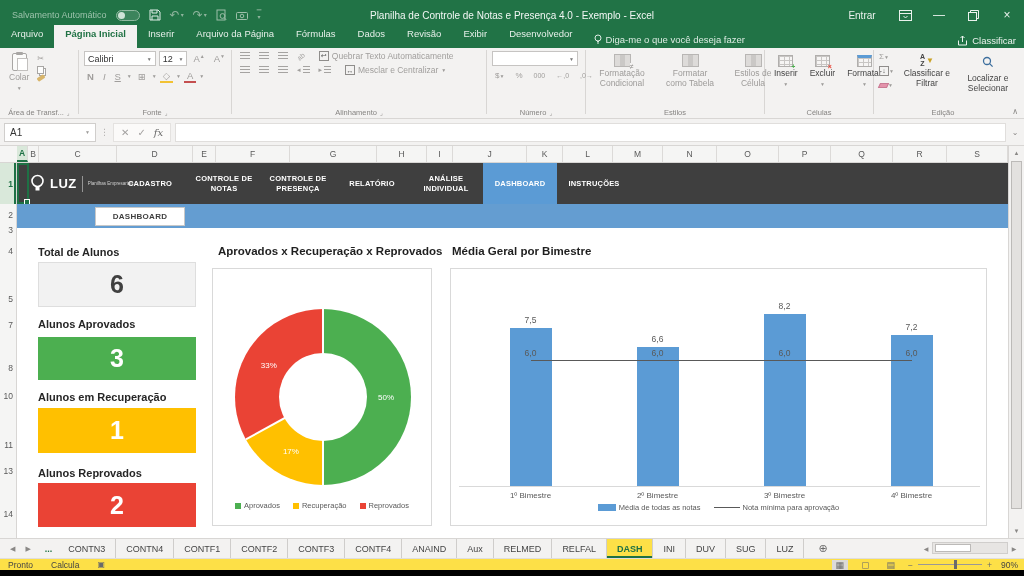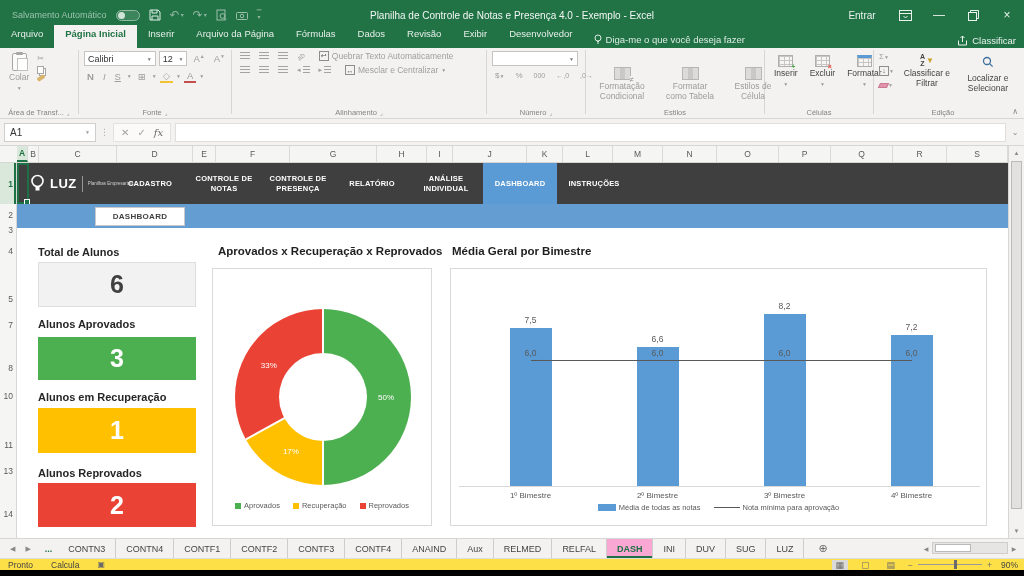--- a/index.html
+++ b/index.html
@@ -144,21 +144,21 @@
   .vs-arrow { position:absolute; left:0; width:15px; height:14px; display:flex; align-items:center; justify-content:center;
               font-size:6px; color:#8a8886; }
   .vs-thumb { position:absolute; left:2px; width:11px; background:#e3e1df; border:1px solid #bcbab8; }
 
   
   .tabsbar { position:absolute; left:0; top:538px; width:1024px; height:20px; background:#f3f2f1; border-top:1px solid #d8d6d4;
              display:flex; align-items:stretch; }
   .tnav { display:flex; align-items:center; gap:10px; padding:0 8px 0 10px; color:#8a8886; font-size:7px; }
   .tdots { color:#217346; font-weight:bold; font-size:9px; padding:0 6px; align-self:center; }
   .stab { display:flex; align-items:center; padding:0 10px; font-size:9px; color:#444; border-right:1px solid #cfcdcb; white-space:nowrap; }
-  .stab.active { background:#f9a8d4; color:#1e7145; font-weight:bold; box-shadow:inset 0 -2px 0 #1e7145; border-right:1px solid #cfcdcb; }
+  .stab.active { background:#fde047; color:#1e7145; font-weight:bold; box-shadow:inset 0 -2px 0 #1e7145; border-right:1px solid #cfcdcb; }
   .newsheet { display:flex; align-items:center; padding:0 14px; color:#6a6a6a; font-size:11px; }
   .hscroll { position:absolute; right:4px; top:541px; width:100px; height:14px; display:flex; align-items:center; }
   .hs-arrow { font-size:6px; color:#8a8886; width:12px; text-align:center; }
   .hs-track { flex:1; height:12px; background:#e7e5e3; border:1px solid #d0cecc; position:relative; }
   .hs-thumb { position:absolute; left:2px; top:1px; width:36px; height:8px; background:#fff; border:1px solid #bcbab8; }
 
   
   .statusbar { position:absolute; left:0; top:558px; width:1024px; height:12px; background:#fde047; border-top:1px solid #e0dedc;
                display:flex; align-items:center; font-size:8.5px; color:#444; }
   .sb-left { display:flex; align-items:center; gap:18px; padding-left:8px; }
@@ -360,21 +360,21 @@
         <span class="fbtn" style="font-size:7px;">←,0</span>
         <span class="fbtn" style="font-size:7px;">,0→</span>
       </div>
       <div class="rg-label">
           <span>Número</span>
           <span class="launcher">⌟</span>
         </div>
     </div>
     <div class="rgsep"></div>
 
-    <div class="rgroup" style="width:178px; display:flex; gap:6px; align-items:flex-start; padding-top:17px;">
+    <div class="rgroup" style="width:178px; display:flex; gap:6px; align-items:flex-start; padding-top:4px;">
       <div class="bigbtn">
         <span class="sticon">
             <span class="neq">≠</span>
           </span>
         <span class="bb-label" style="width:54px;">Formatação Condicional</span>
       </div>
       <div class="bigbtn">
         <span class="sticon"></span>
         <span class="bb-label" style="width:54px;">Formatar como Tabela</span>
       </div>

